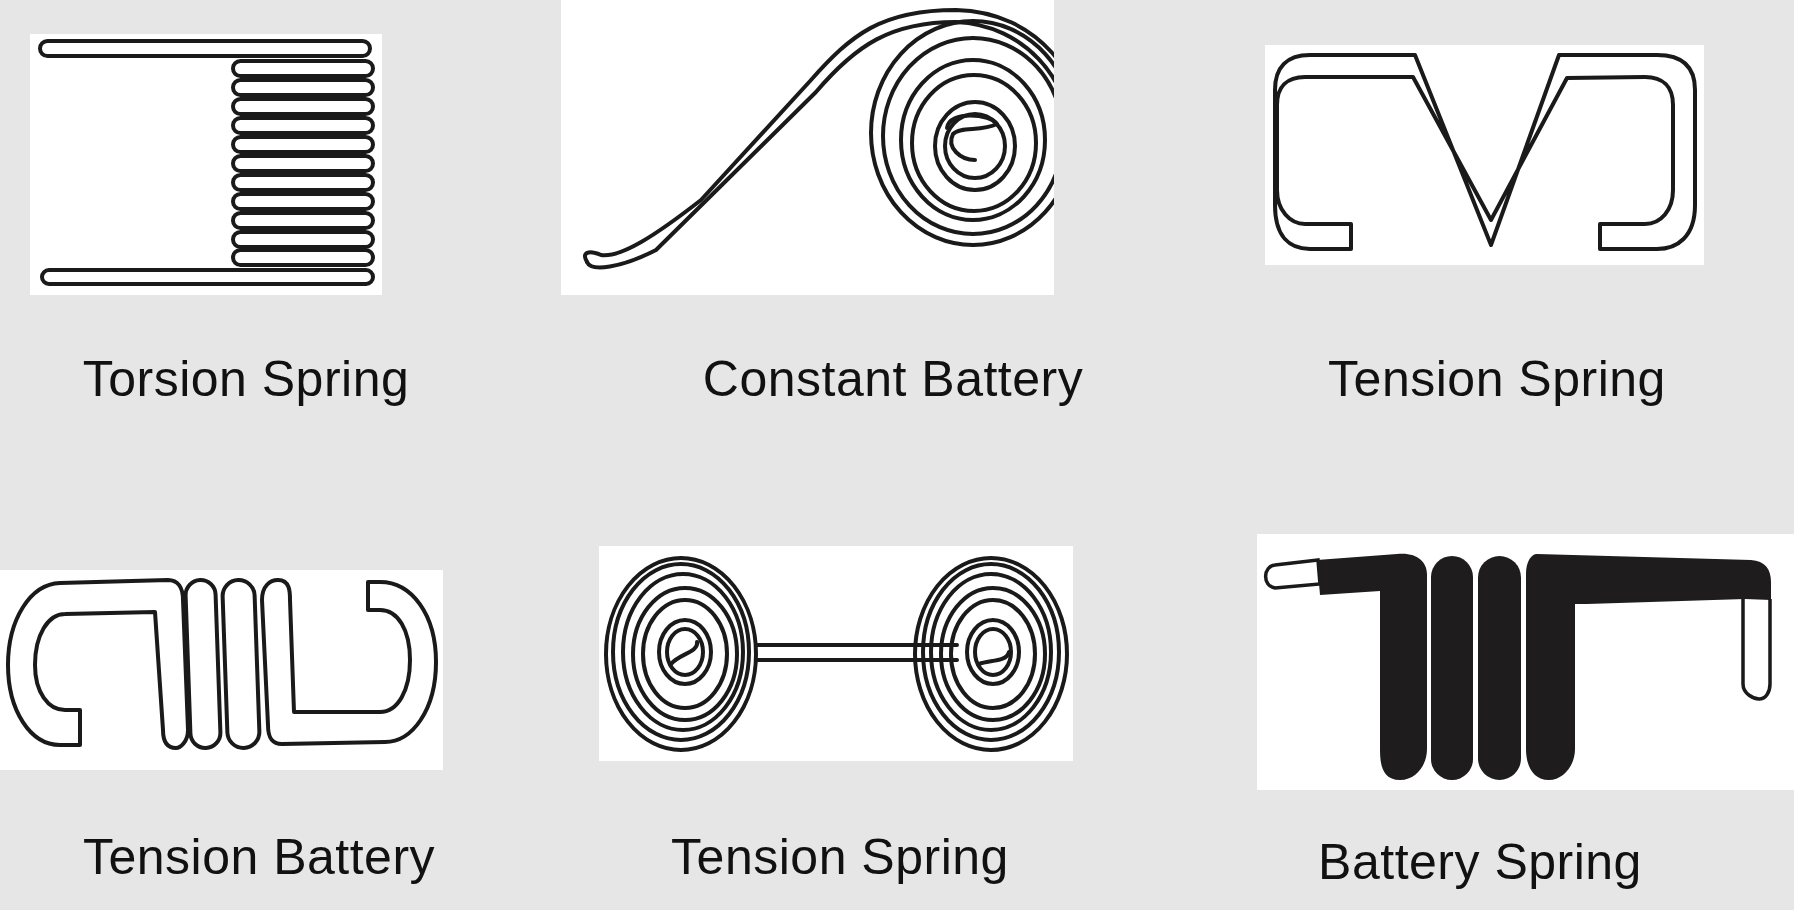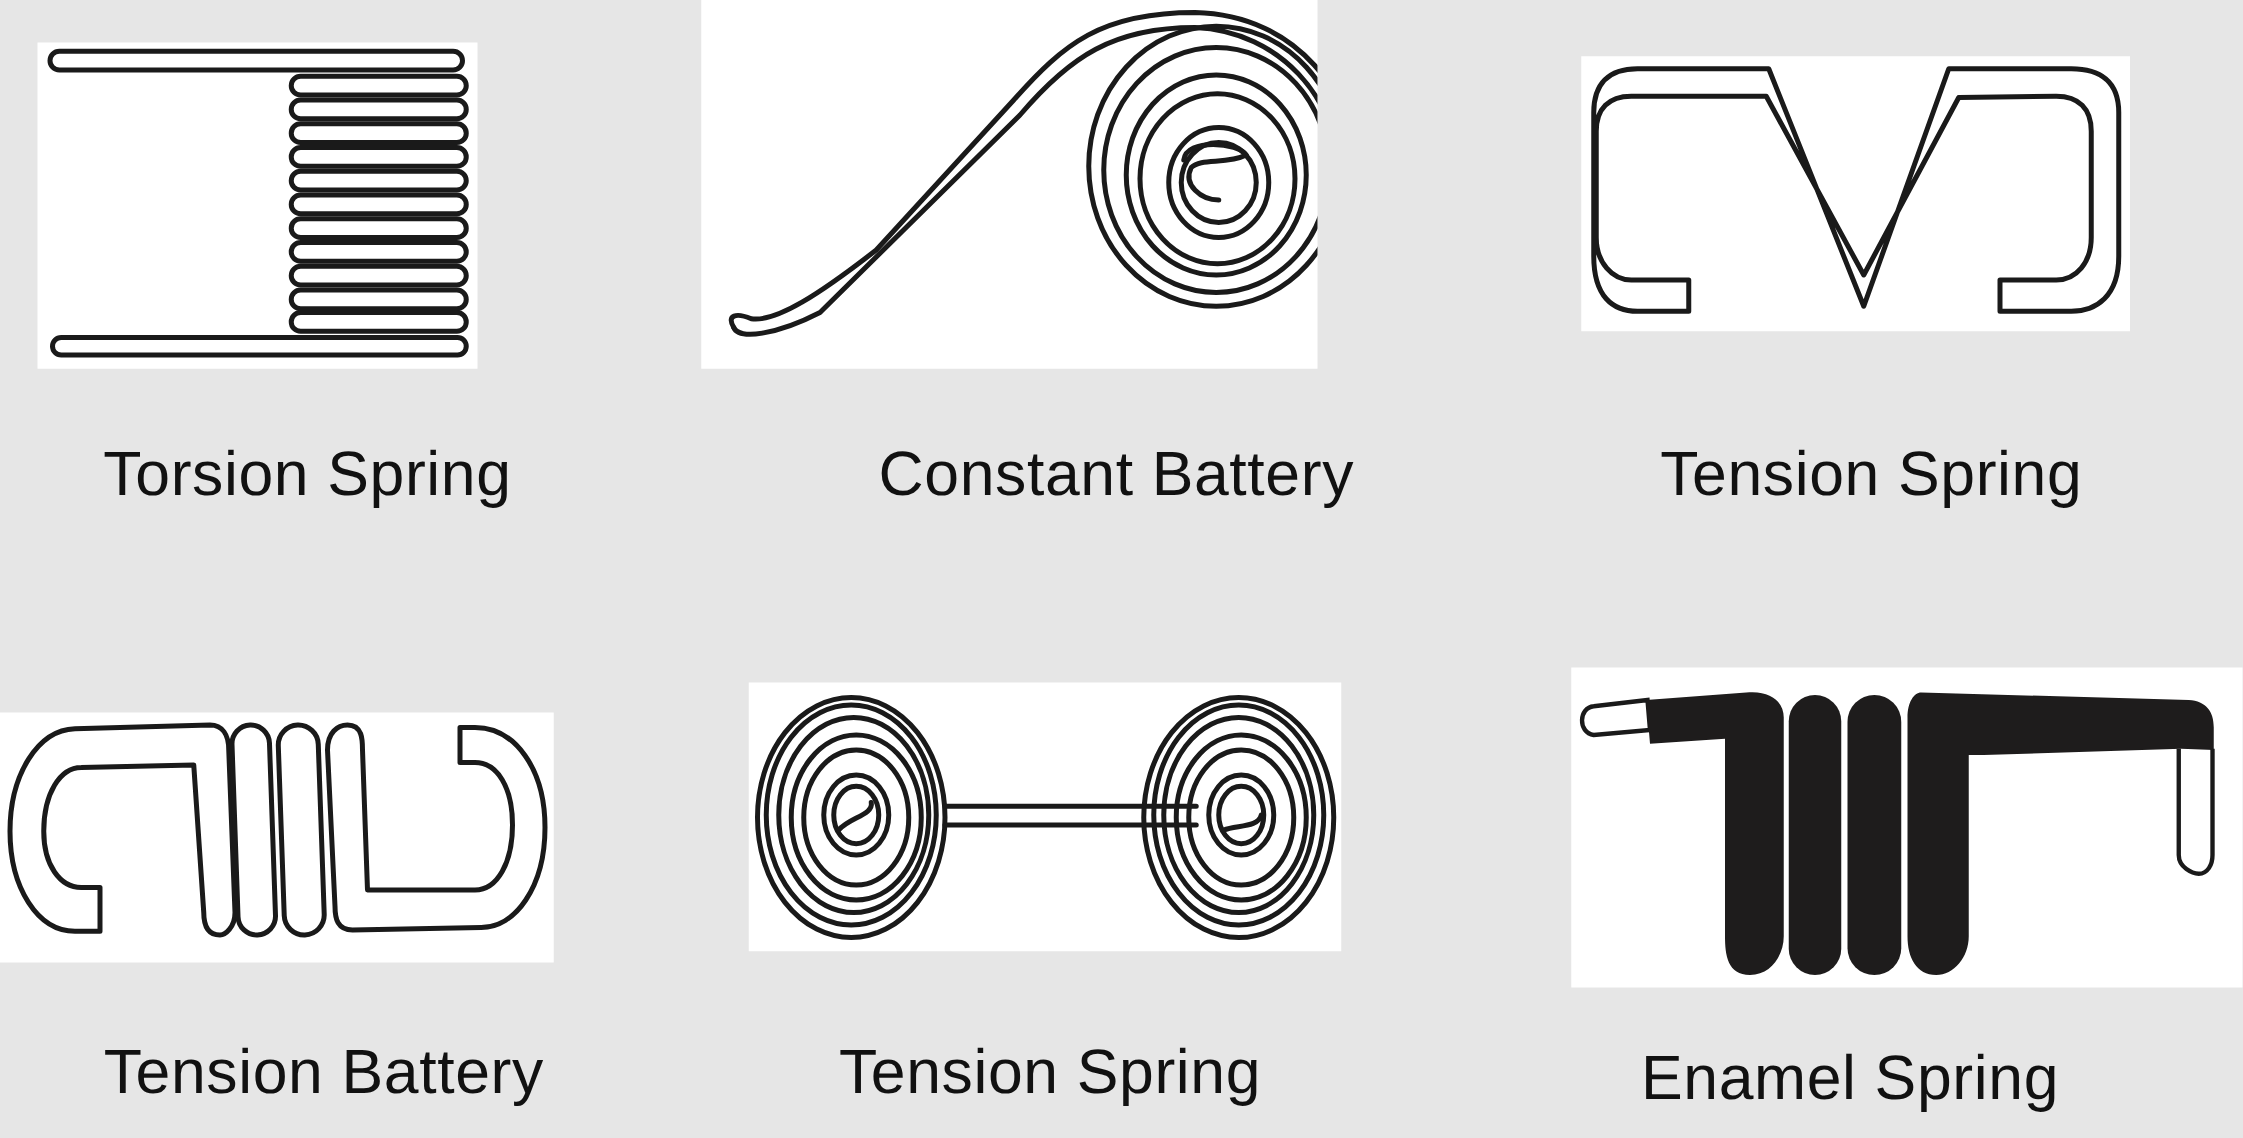--- a/index.html
+++ b/index.html
@@ -114,13 +114,13 @@
     <path class="blk" d="M60,26 L140,20 C160,18 170,28 170,40 L170,215 C170,230 160,246 143,246 C125,246 123,230 123,215 L123,57 L63,61 Z"></path>
 
     <rect class="blk" x="174" y="22" width="42" height="224" rx="21"></rect>
     <rect class="blk" x="221" y="22" width="43" height="224" rx="21.5"></rect>
 
     <path class="blk" d="M280,20 L494,26 C508,27 514,35 514,48 L514,66 L488,65 L330,70 L318,70 L318,215 C318,232 306,246 292,246 C276,246 269,232 269,215 L269,40 C269,28 274,20 280,20 Z"></path>
 
     <path class="thin" d="M486,65 L486,150 C486,160 497,165 502,165 C509,165 513,158 513,150 L513,65" fill="#ffffff"></path>
   </svg>
 </div>
-<div class="label" style="left:1480px; top:852px;">Enamel Spring</div>
+<div class="label" style="left:1480px; top:852px;">Battery Spring</div>
 
 </body></html>

